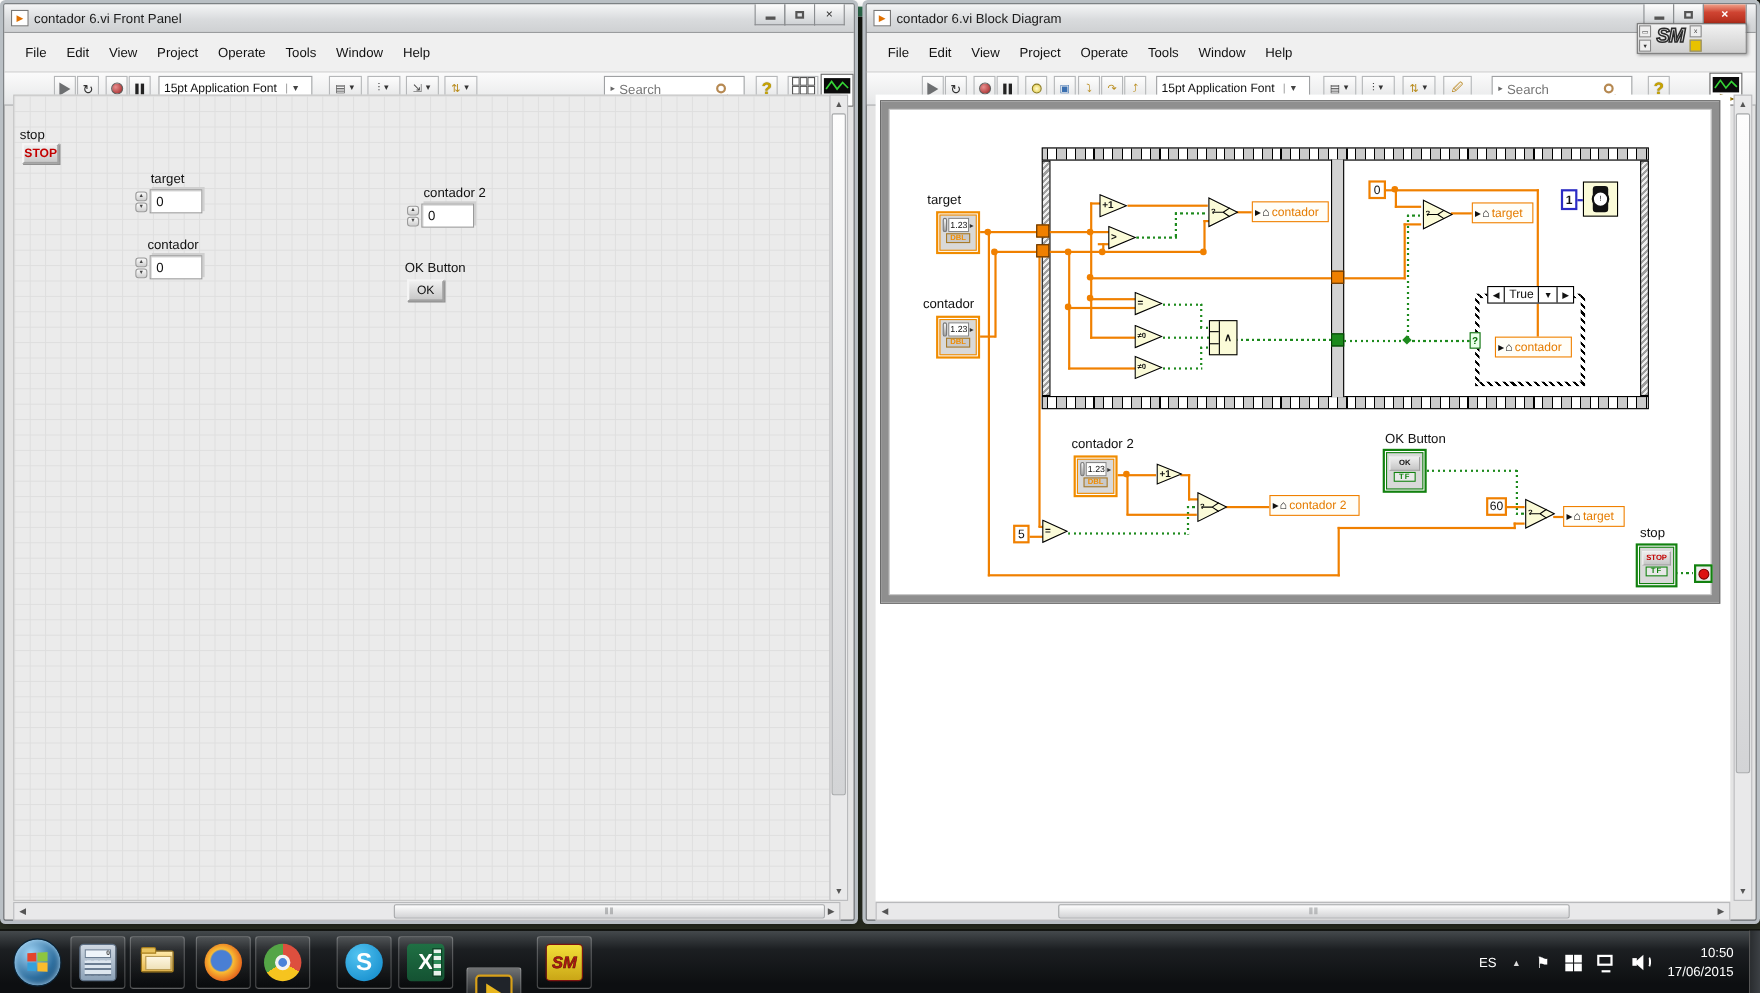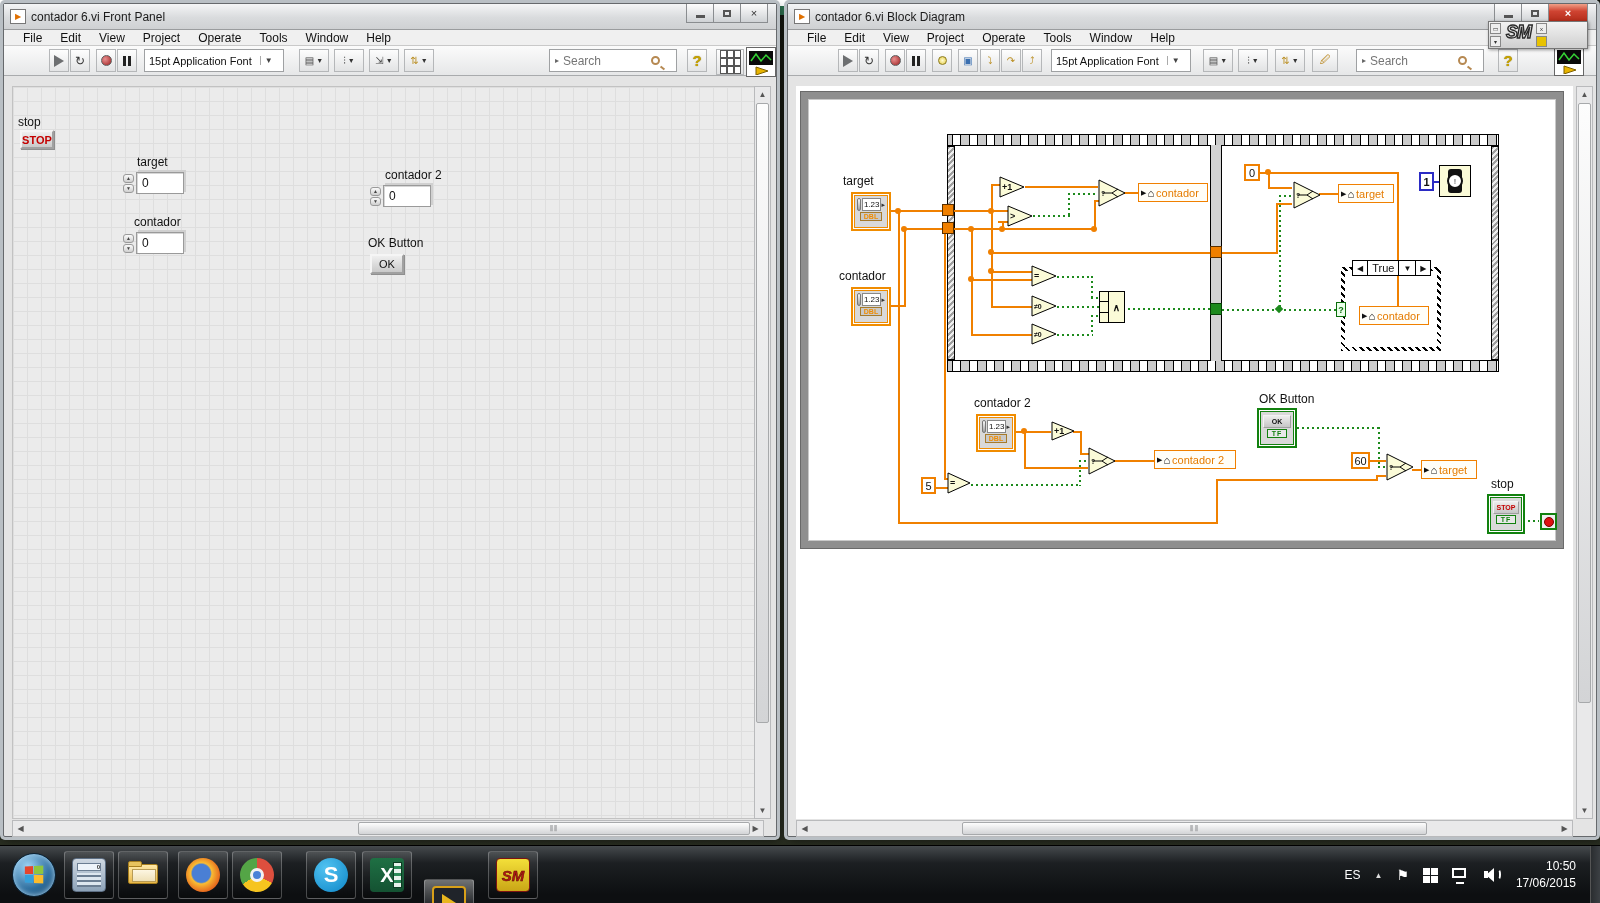--- a/index.html
+++ b/index.html
@@ -15,21 +15,21 @@
               border-bottom:1px solid #9a9c9e; display:flex; align-items:center; padding-left:6px; }
   .title-ico { width:16px; height:15px; background:#fff; border:1px solid #777; display:flex; align-items:center; justify-content:center; margin-right:5px; }
   .title-ico span{ color:#e07000; font-size:8px; line-height:1; }
   .title-text { font-size:12px; color:#1b1b1b; }
   .winbtns { position:absolute; right:8px; top:0; display:flex; }
   .wbtn { width:28px; height:19px; border:1px solid #8a8d90; border-top:none; background:linear-gradient(#fdfdfd,#cfd2d5);
           display:flex; align-items:center; justify-content:center; font-size:11px; color:#333; margin-left:-1px; }
   .wbtn .bar { width:9px; height:3px; background:#555; margin-top:6px; }
   .wbtn .sq  { width:8px; height:7px; border:2px solid #555; }
   .wbtn.close-red { width:40px; background:linear-gradient(#f0a088,#cf4432 40%,#b02a18); color:#fff; font-weight:bold; }
-  .menubar { height:16px; background:#f0f0f0; border-bottom:1px solid #c9c9c9; display:flex; align-items:center; padding-left:10px; }
+  .menubar { height:36px; background:#f0f0f0; border-bottom:1px solid #c9c9c9; display:flex; align-items:center; padding-left:10px; }
   .menubar span { font-size:12px; color:#111; padding:3px 9px; }
   .toolbar { position:relative; height:30px; background:linear-gradient(#fbfbfb,#e6e7e8); border-bottom:1px solid #a9abad; }
   .tbtn { position:absolute; top:3px; width:20px; height:23px; border:1px solid #b5b7b9; background:linear-gradient(#fefefe,#e3e4e5);
           display:flex; align-items:center; justify-content:center; font-size:12px; color:#333; }
   .runtri { width:0; height:0; border-left:10px solid #6d6f71; border-top:6px solid transparent; border-bottom:6px solid transparent; }
   .abort-dot { width:11px; height:11px; border-radius:50%; background:radial-gradient(circle at 35% 35%,#e98f8f,#9d1f1f); border:1px solid #5f5f5f; }
   .pause-bars { display:flex; gap:2px; } .pause-bars i{ width:3px; height:10px; background:#222; }
   .fontbox { position:absolute; top:3px; height:23px; border:1px solid #9fa1a3; background:#fff; display:flex; align-items:center; font-size:11px; color:#111; padding:0 4px; }
   .fontbox .dd { margin-left:8px; border-left:1px solid #aaa; padding-left:4px; font-size:8px; color:#444; }
   .ddbtn { position:absolute; top:3px; width:30px; height:23px; border:1px solid #b5b7b9; background:linear-gradient(#fdfdfd,#e2e3e4);

